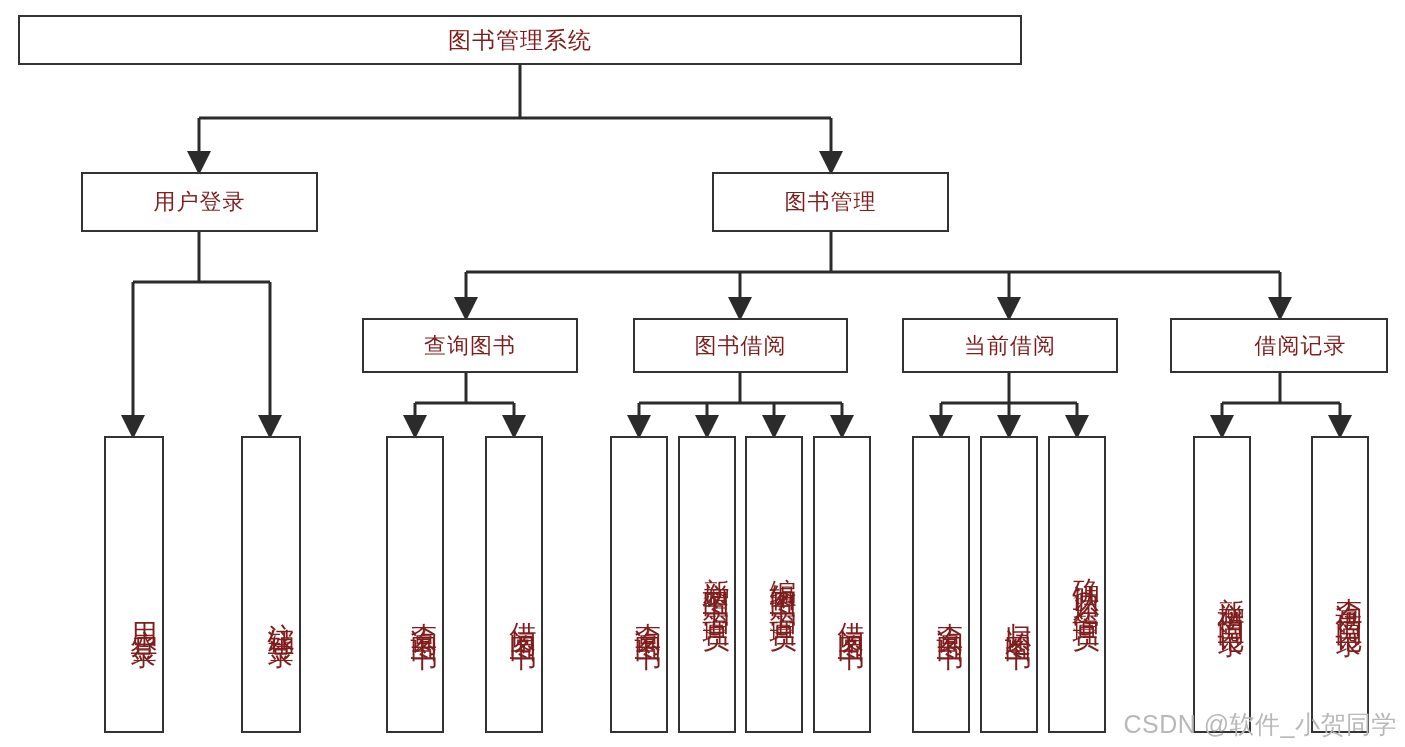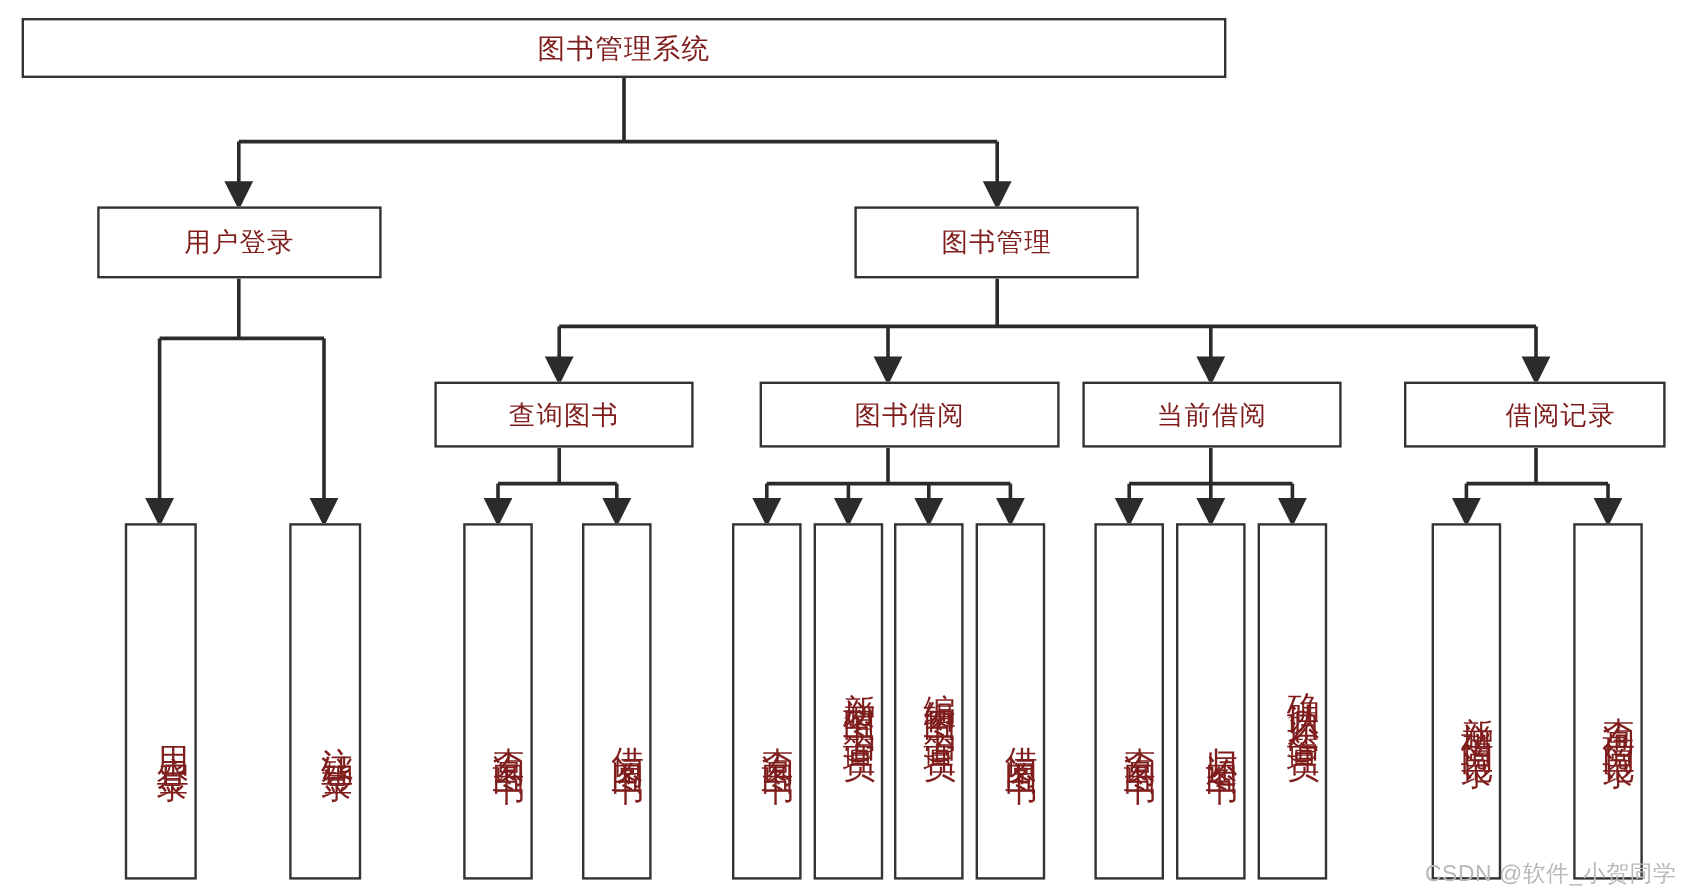--- a/index.html
+++ b/index.html
@@ -35,21 +35,21 @@
     font-size:27px;
     letter-spacing:7px;
     padding-top:6px;
     align-items:flex-start;
     justify-content:center;
   }
   .watermark{
     position:absolute;
     right:8px;
     bottom:6px;
-    font-size:19px;
+    font-size:25px;
     color:#b8b8b8;
     z-index:5;
     white-space:nowrap;
     letter-spacing:0.5px;
   }
 </style>
 </head>
 <body>
 
 <div id="canvas">
@@ -111,21 +111,21 @@
   <div class="node h" style="left:81px;top:172px;width:237px;height:60px;">
     <span>用户登录</span>
   </div>
   <div class="node h" style="left:712px;top:172px;width:237px;height:60px;justify-content:center;">
     <span>图书管理</span>
   </div>
 
   <div class="node h" style="left:362px;top:318px;width:216px;height:55px;">
     <span>查询图书</span>
   </div>
-  <div class="node h" style="left:633px;top:318px;width:250px;height:55px;">
+  <div class="node h" style="left:633px;top:318px;width:215px;height:55px;">
     <span>图书借阅</span>
   </div>
   <div class="node h" style="left:902px;top:318px;width:216px;height:55px;">
     <span>当前借阅</span>
   </div>
   <div class="node h" style="left:1170px;top:318px;width:218px;height:55px;padding-left:43px;">
     <span>借阅记录</span>
   </div>
 
   <div class="node leaf" style="left:104px;top:436px;width:60px;height:297px;padding-top:60px;">

